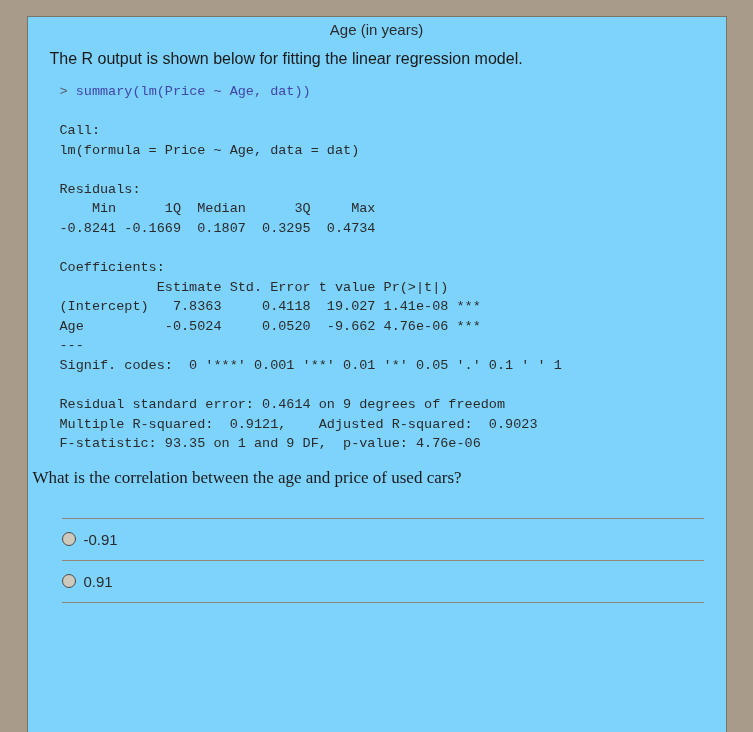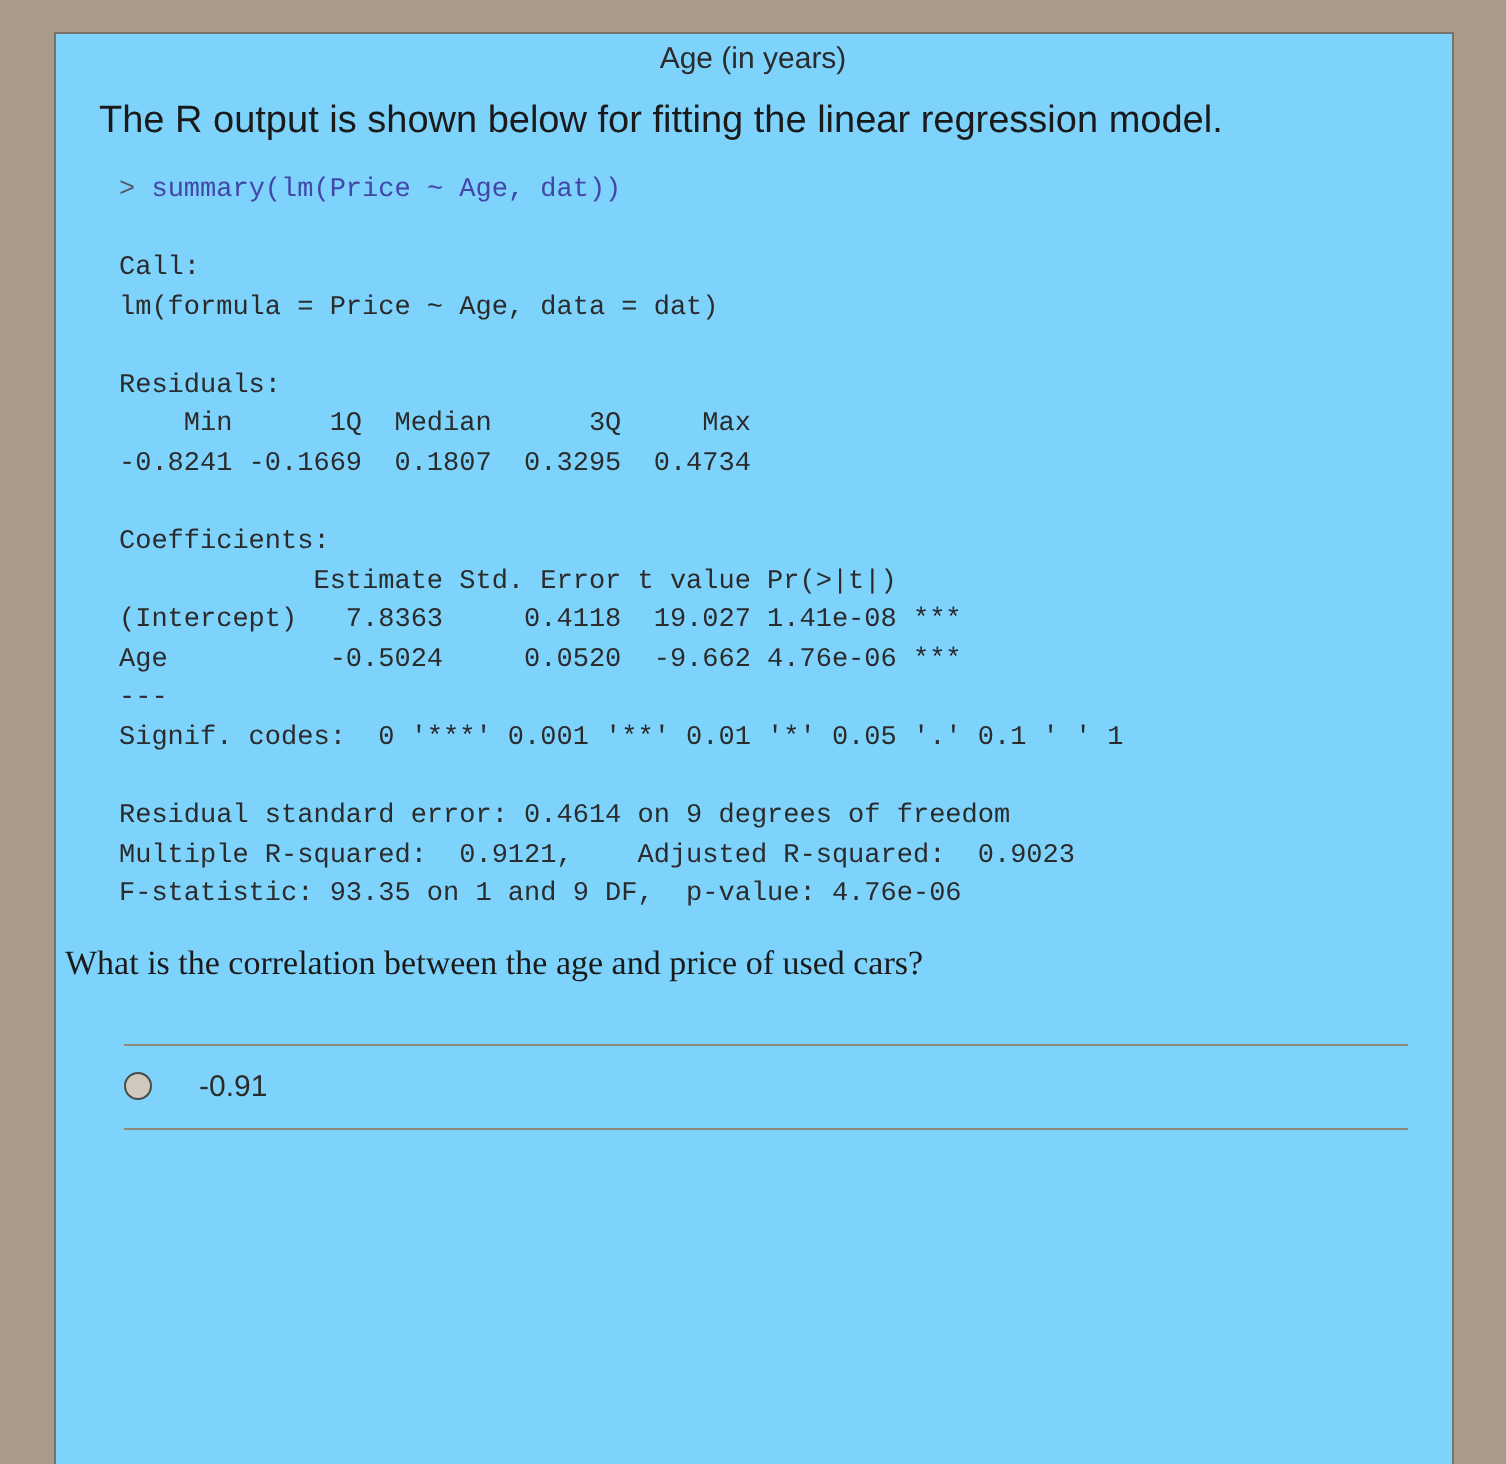--- a/index.html
+++ b/index.html
@@ -21,21 +21,21 @@
       min-height: 732px;
     }
     .axis-label {
       text-align: center;
       font-size: 15px;
       color: #2b2b2b;
       margin-bottom: 12px;
       margin-top: 4px;
     }
     .intro {
-      font-size: 19px;
+      font-size: 16px;
       color: #1a1a1a;
       padding: 0 22px;
       margin-bottom: 14px;
     }
     .code-block {
       font-family: "Menlo", "Consolas", "Courier New", monospace;
       font-size: 13.5px;
       color: #2b2b2b;
       padding: 0 32px;
       line-height: 1.45;
@@ -51,21 +51,21 @@
       margin-top: 14px;
       margin-bottom: 30px;
       font-family: Liberation Serif, serif;
     }
     .options {
       padding: 0 22px 20px 34px;
     }
     .opt-row {
       display: flex;
       align-items: center;
-      gap: 24px;
+      gap: 8px;
       border-top: 1px solid #8f8779;
       padding: 12px 0;
       font-size: 15px;
       color: #2b2b2b;
     }
     .opt-row:last-child { border-bottom: 1px solid #8f8779; }
     .radio {
       width: 14px;
       height: 14px;
       border: 1.5px solid #4a4a4a;
@@ -103,15 +103,19 @@
 <span>Multiple R-squared:  0.9121,    Adjusted R-squared:  0.9023</span>
 <span>F-statistic: 93.35 on 1 and 9 DF,  p-value: 4.76e-06</span></div>
 
   <div class="question">What is the correlation between the age and price of used cars?</div>
 
   <div class="options">
     <div class="opt-row">
       <div class="radio"></div>
       <span>-0.91</span>
     </div>
+    <div class="opt-row">
+      <div class="radio"></div>
+      <span>0.91</span>
+    </div>
   </div>
 
 </div>
 
 </body></html>

